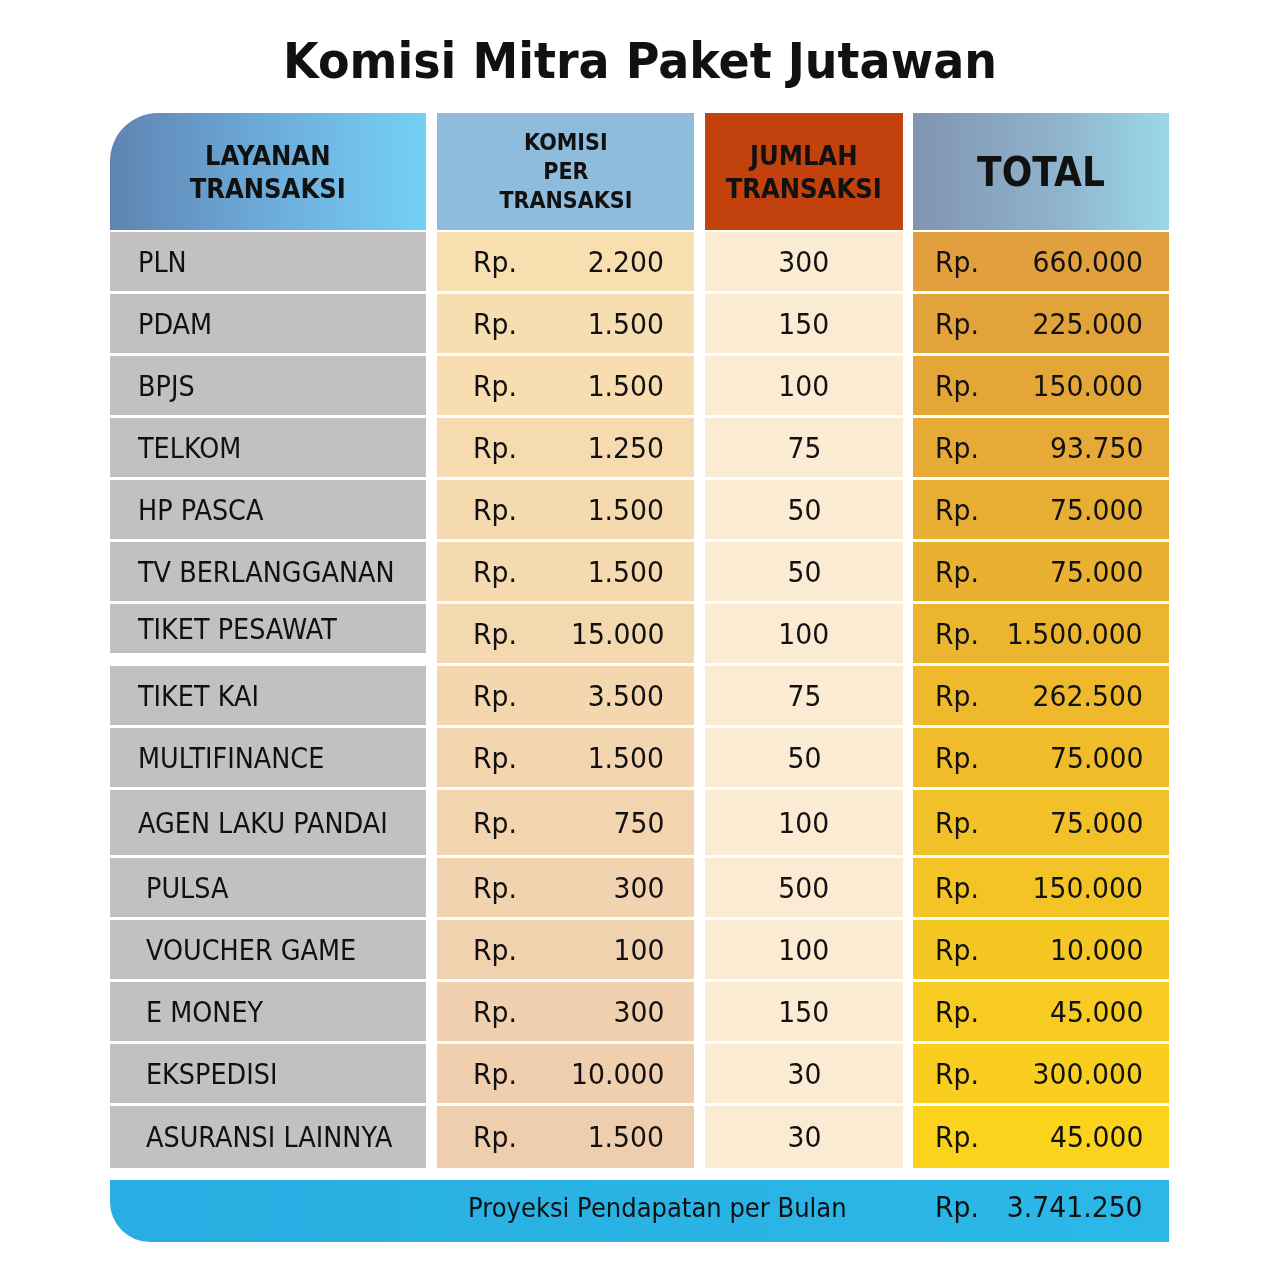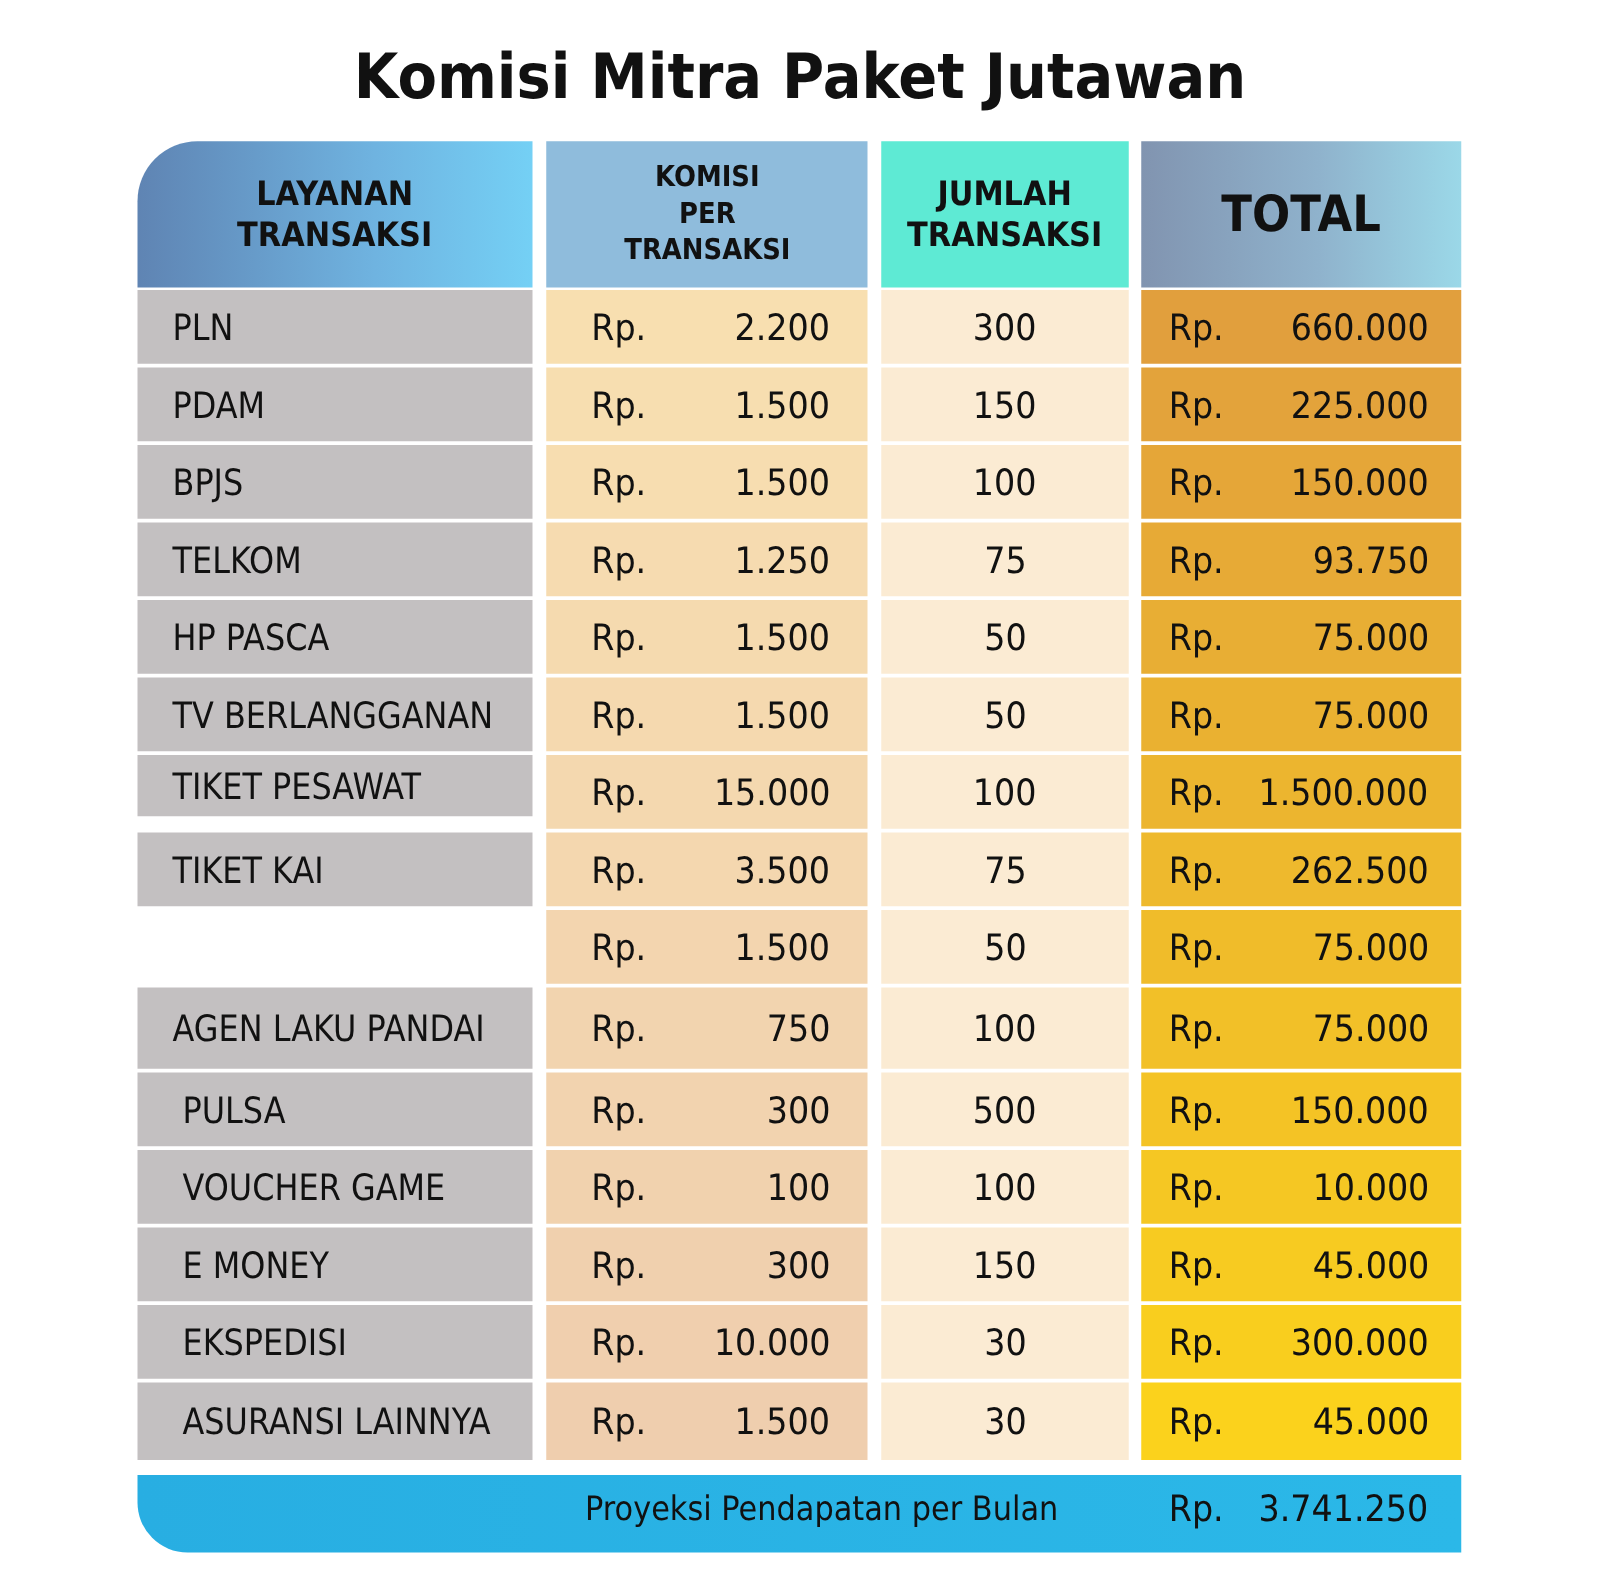--- a/index.html
+++ b/index.html
@@ -15,21 +15,21 @@
     }
     .hdr {
       position: absolute; top: 113px; height: 117px;
       display: flex; align-items: center; justify-content: center; text-align: center;
       font-weight: bold; color: #111; font-family: "DejaVu Sans", sans-serif;
     }
     .hdr-service { left: 110px; width: 316px; border-top-left-radius: 48px;
       background: linear-gradient(90deg, #5f84b3 0%, #6fb3e0 60%, #74d0f5 100%);
       font-size: 27px; line-height: 33px; }
     .hdr-commission { left: 437px; width: 257px; background: #8fbcdc; font-size: 23px; line-height: 29px; }
-    .hdr-count { left: 705px; width: 198px; background: #5eead4; font-size: 27px; line-height: 33px; }
+    .hdr-count { left: 705px; width: 198px; background: #c2410c; font-size: 27px; line-height: 33px; }
     .hdr-total { left: 913px; width: 256px;
       background: linear-gradient(90deg, #8194b0 0%, #8fb2cc 55%, #9bd8e8 100%);
       font-size: 40px; }
     .hdr span { display: block; transform: scaleX(0.9); }
 
     .row { position: absolute; left: 0; width: 1280px; height: 59px; }
     .cell { position: absolute; top: 0; height: 59px; display: flex; align-items: center;
       font-size: 29px; color: #111; font-family: "DejaVu Sans", sans-serif; }
     .c-service { left: 110px; width: 316px; background: #c3c0c1; padding-left: 28px; }
     .c-service span { display: inline-block; transform: scaleX(0.88); transform-origin: left center; white-space: nowrap; }
@@ -207,20 +207,23 @@
        </div>
        <div class="cell c-count" style="height:59px;background:#fbebd3">
          <span>75</span>
        </div>
        <div class="cell c-total" style="height:59px;background:#eeb92d">
          <span class="rp">Rp.</span>
          <span class="amt">262.500</span>
        </div>
     </div>
     <div class="row" style="top: 728px; height: 59px;">
+      <div class="cell c-service" style="height:59px">
+         <span>MULTIFINANCE</span>
+       </div>
        <div class="cell c-comm" style="height:59px;background:#f3d5af">
          <span class="rp">Rp.</span>
          <span class="amt">1.500</span>
        </div>
        <div class="cell c-count" style="height:59px;background:#fbebd3">
          <span>50</span>
        </div>
        <div class="cell c-total" style="height:59px;background:#f0bc2a">
          <span class="rp">Rp.</span>
          <span class="amt">75.000</span>

